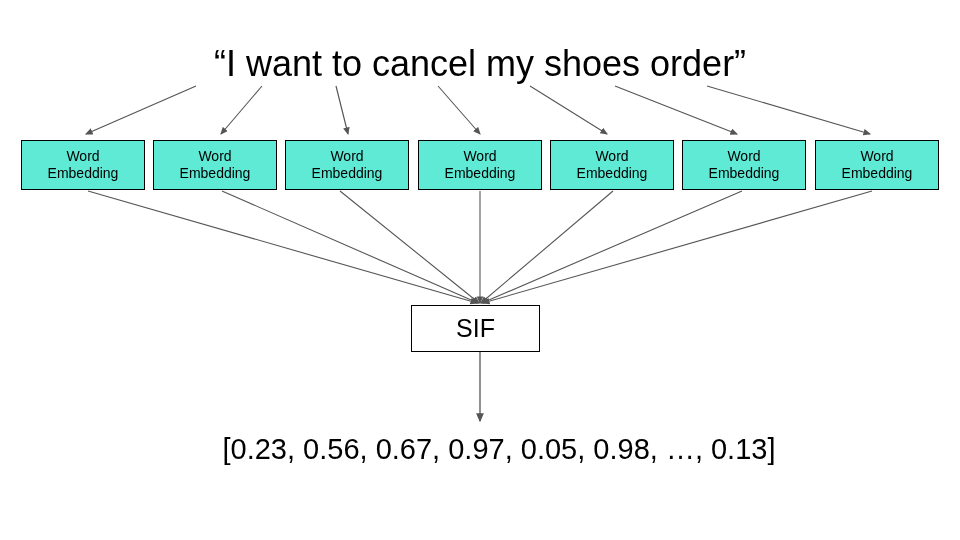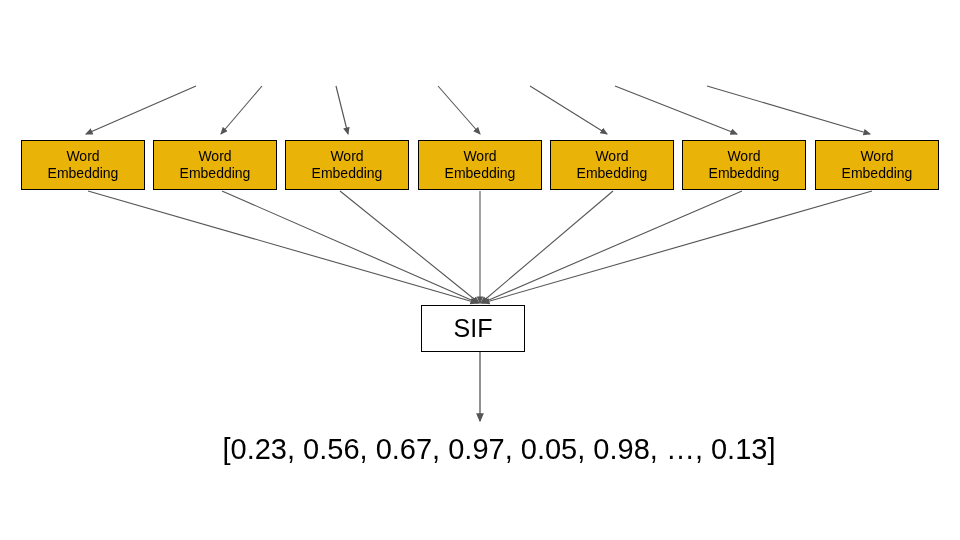--- a/index.html
+++ b/index.html
@@ -34,35 +34,35 @@
     color: #000000;
     white-space: nowrap;
   }
   .embed-box {
     position: absolute;
     top: 140px;
     width: 124px;
     height: 50px;
     box-sizing: border-box;
     border: 1px solid #000000;
-    background: #eab308;
+    background: #5eead4;
     display: flex;
     flex-direction: column;
     align-items: center;
     justify-content: center;
     font-size: 14px;
     line-height: 17px;
     color: #000000;
   }
   .embed-line { display: block; }
   .sif-box {
     position: absolute;
-    left: 421px;
+    left: 411px;
     top: 305px;
-    width: 104px;
+    width: 129px;
     height: 47px;
     box-sizing: border-box;
     border: 1px solid #000000;
     background: #ffffff;
     display: flex;
     align-items: center;
     justify-content: center;
     font-size: 25px;
     color: #000000;
   }
@@ -109,20 +109,21 @@
       <line x1="613" y1="191" x2="481" y2="303"></line>
       <line x1="742" y1="191" x2="482" y2="303"></line>
       <line x1="872" y1="191" x2="483" y2="303"></line>
     </g>
 
     <g stroke="#555555" stroke-width="1.3" fill="none" marker-end="url(#arrowhead)">
       <line x1="480" y1="352" x2="480" y2="421"></line>
     </g>
   </svg>
 
+  <div class="sentence">“I want to cancel my shoes order”</div>
 
   <div class="embed-box" style="left:21px">
     <span class="embed-line">Word</span>
     <span class="embed-line">Embedding</span>
   </div>
   <div class="embed-box" style="left:153px">
     <span class="embed-line">Word</span>
     <span class="embed-line">Embedding</span>
   </div>
   <div class="embed-box" style="left:285px">

